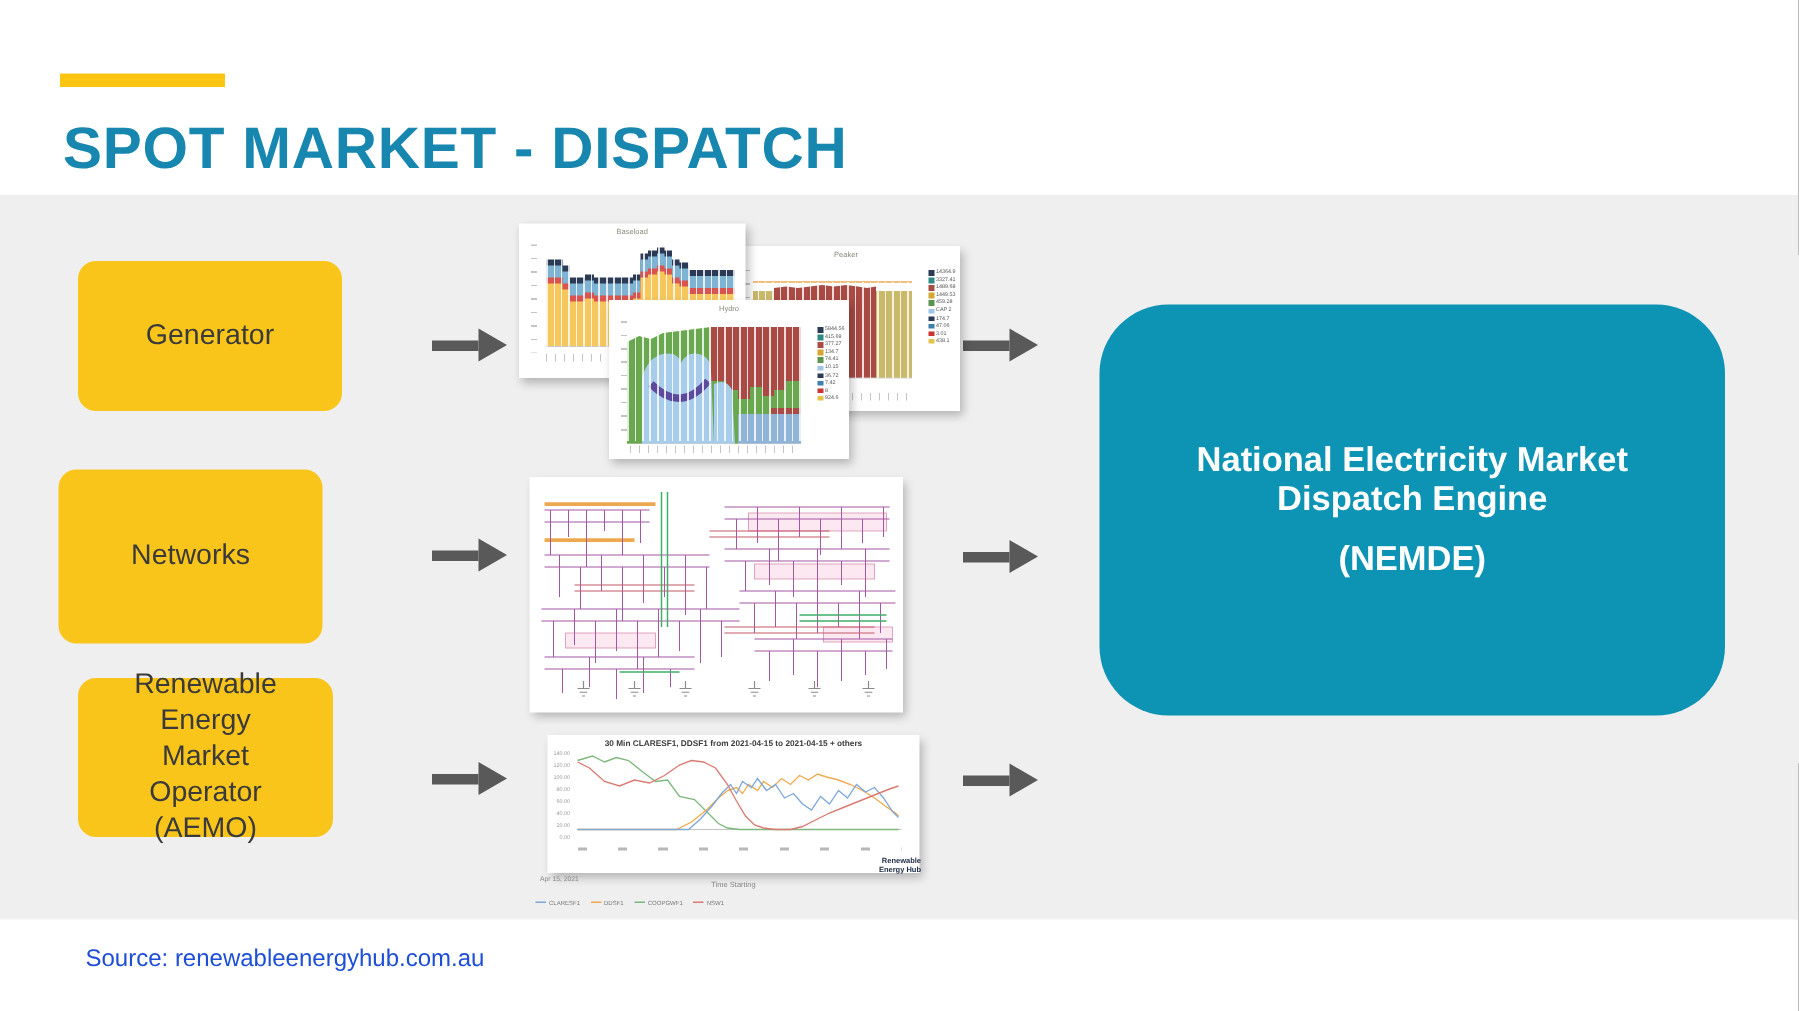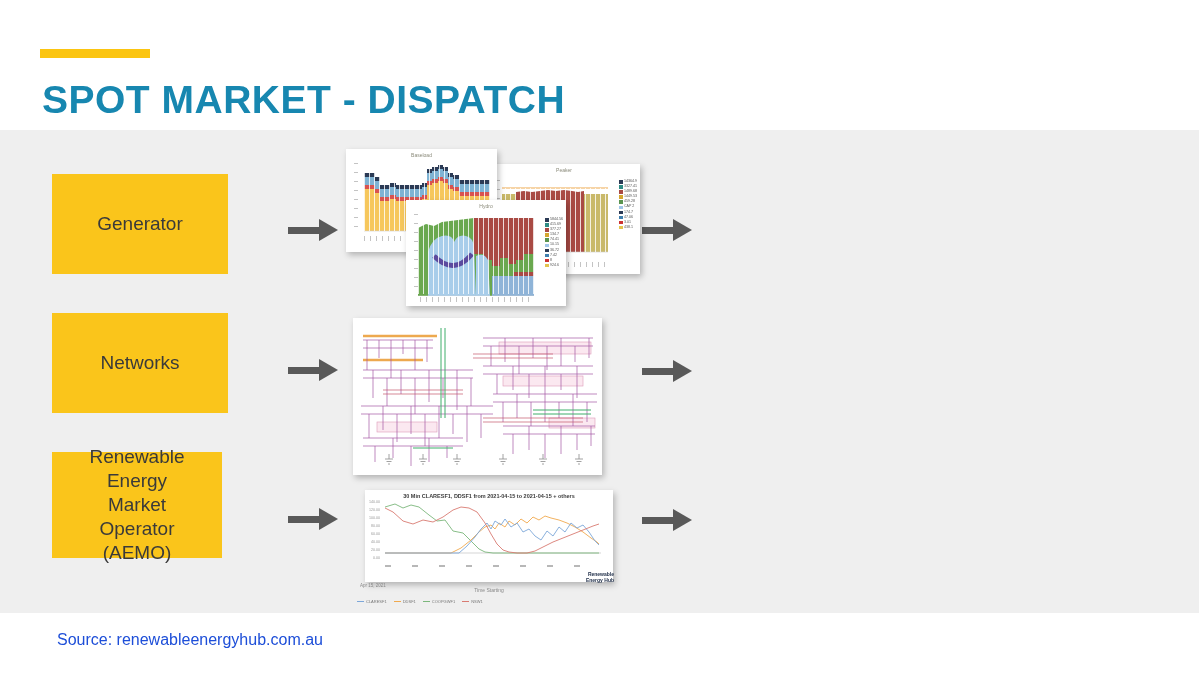--- a/index.html
+++ b/index.html
@@ -9,23 +9,23 @@
   }
   
   .accent-bar { position:absolute; left:40px; top:49px; width:110px; height:9px; background:#FBC511; }
   .page-title { position:absolute; left:42px; top:78px; font-size:39px; font-weight:bold;
                 color:#1787B0; letter-spacing:.5px; white-space:nowrap; }
   .gray-band { position:absolute; left:0; top:130px; width:1199px; height:483px; background:#EFEFEF; }
 
   
   .ybox { position:absolute; background:#FAC51B; color:#3a3a3a; display:flex;
           align-items:center; justify-content:center; text-align:center;
-          font-size:19px; line-height:1.26; }
+          font-size:19px; line-height:1.26;border-radius:12px; }
   #box-generator { left:52px; top:174px; width:176px; height:100px; }
-  #box-networks  { left:52px; top:313px; width:176px; height:100px; }
+  #box-networks  { left:39px; top:313px; width:176px; height:116px; }
   #box-aemo      { left:52px; top:452px; width:170px; height:106px; padding:0 25px; box-sizing:border-box; }
 
   
   .arrow { position:absolute; width:50px; height:22px; }
   .arrow .shaft { position:absolute; left:0; top:7.5px; width:31px; height:7px; background:#595959; }
   .arrow .head  { position:absolute; left:31px; top:0; width:0; height:0;
                   border-top:11px solid transparent; border-bottom:11px solid transparent;
                   border-left:19px solid #595959; }
 
   
@@ -307,16 +307,20 @@
     <div class="li">
         <span class="lsw lg3"></span>
         <span>NSW1</span>
       </div>
   </div>
   <div id="output-brand">
     <div>Renewable</div>
     <div>Energy Hub</div>
   </div>
 
+  <div id="nemde">
+    <div class="name">National Electricity Market Dispatch Engine</div>
+    <div class="abbr">(NEMDE)</div>
+  </div>
 
   <div class="source-text">Source: renewableenergyhub.com.au</div>
 
 </div>
 
 </body></html>

